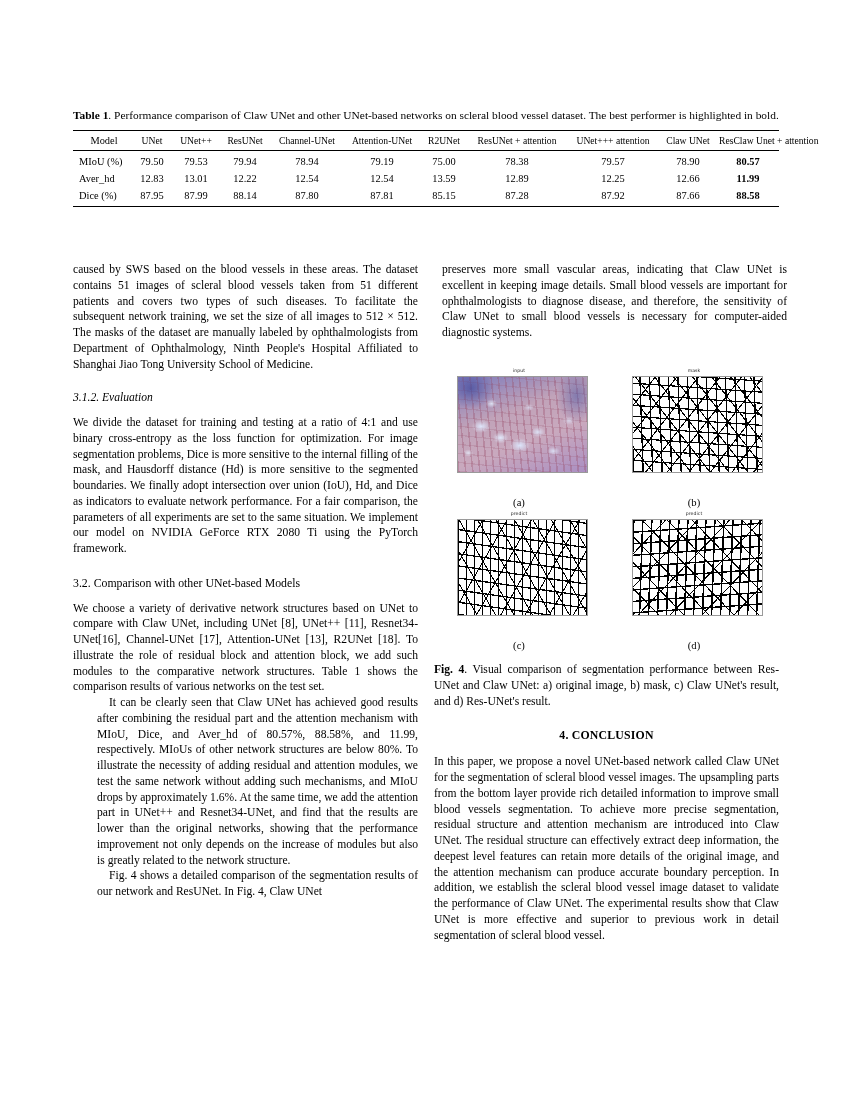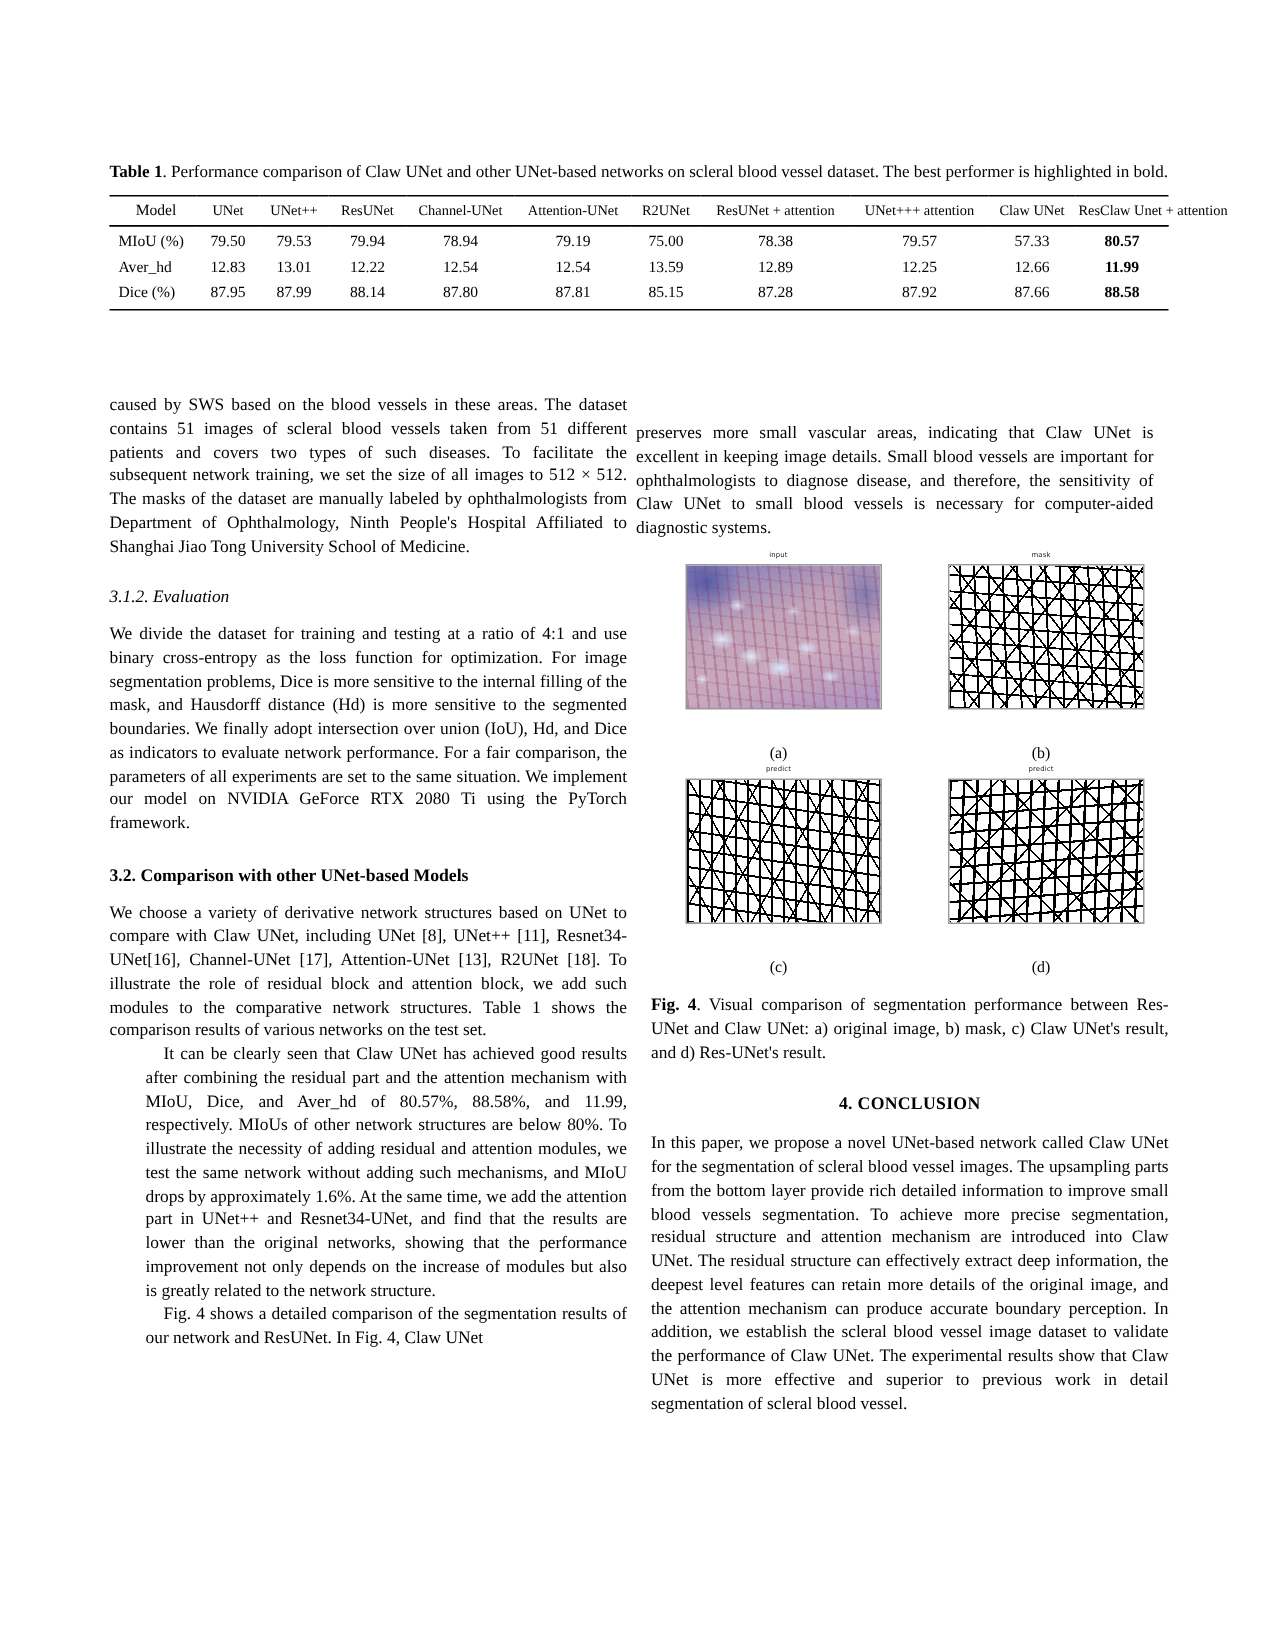--- a/index.html
+++ b/index.html
@@ -82,38 +82,38 @@
   
   .col {
     position: absolute;
     top: 262px;
     width: 345px;
     font-size: 11.6px;
     line-height: 15.75px;
     text-align: justify;
   }
   .col-left  { left: 73px; }
-  .col-right { left: 424px; margin-top: 19px; }
+  .col-right { left: 442px; }
 
   p.para {
     margin: 0;
     text-indent: 0;
   }
   p.para + p.para { text-indent: 12px; margin-left: 24px; }
 
   h3.subsec {
     font-size: 11.6px;
     font-style: italic;
     font-weight: normal;
     margin: 18px 0 9px 0;
   }
 
   h2.sec {
     font-size: 11.8px;
-    font-weight: bold;
+    font-weight: normal;
     margin: 19px 0 9px 0;
   }
   h2.sec-center {
     font-size: 11.8px;
     font-weight: bold;
     text-align: center;
     margin: 19px 0 11px 0;
     letter-spacing: .2px;
   }
 
@@ -277,21 +277,21 @@
         <tr>
           <td class="rowhead">MIoU (%)</td>
           <td>79.50</td>
           <td>79.53</td>
           <td>79.94</td>
           <td>78.94</td>
           <td>79.19</td>
           <td>75.00</td>
           <td>78.38</td>
           <td>79.57</td>
-          <td>57.33</td>
+          <td>78.90</td>
           <td class="best">80.57</td>
         </tr>
         <tr>
           <td class="rowhead">Aver_hd</td>
           <td>12.83</td>
           <td>13.01</td>
           <td>12.22</td>
           <td>12.54</td>
           <td>12.54</td>
           <td>13.59</td>

